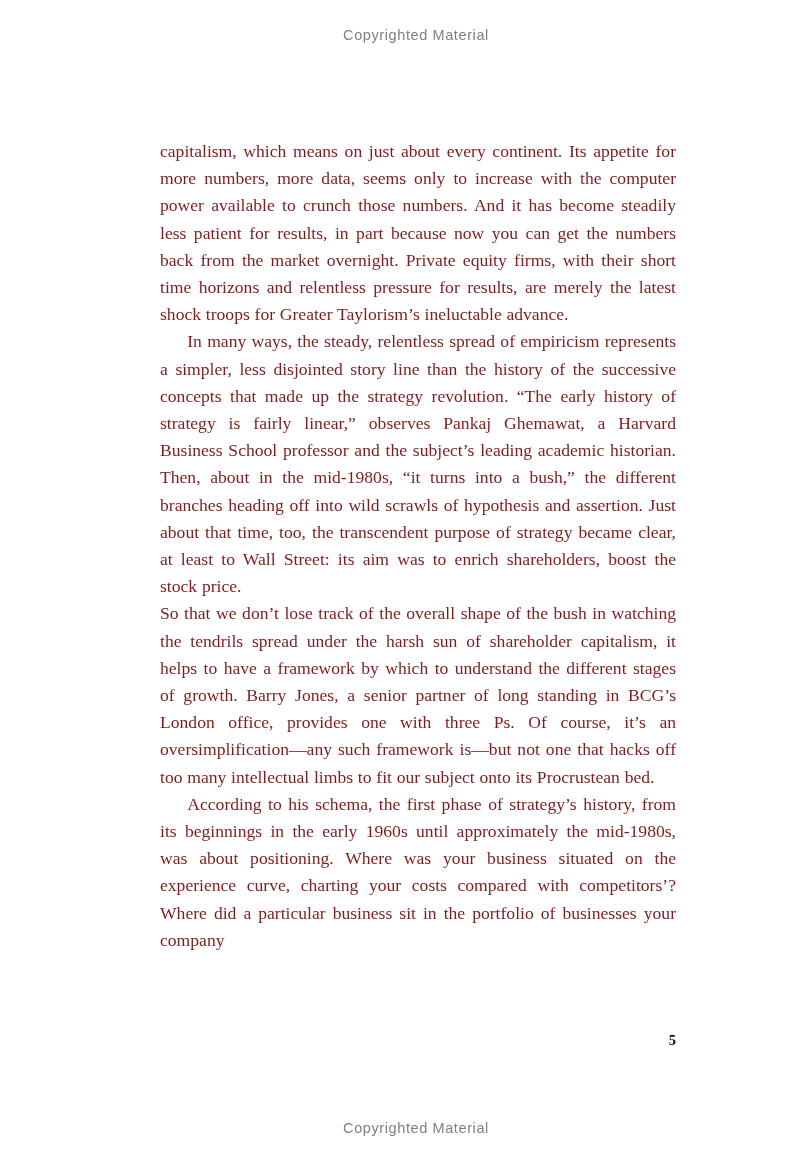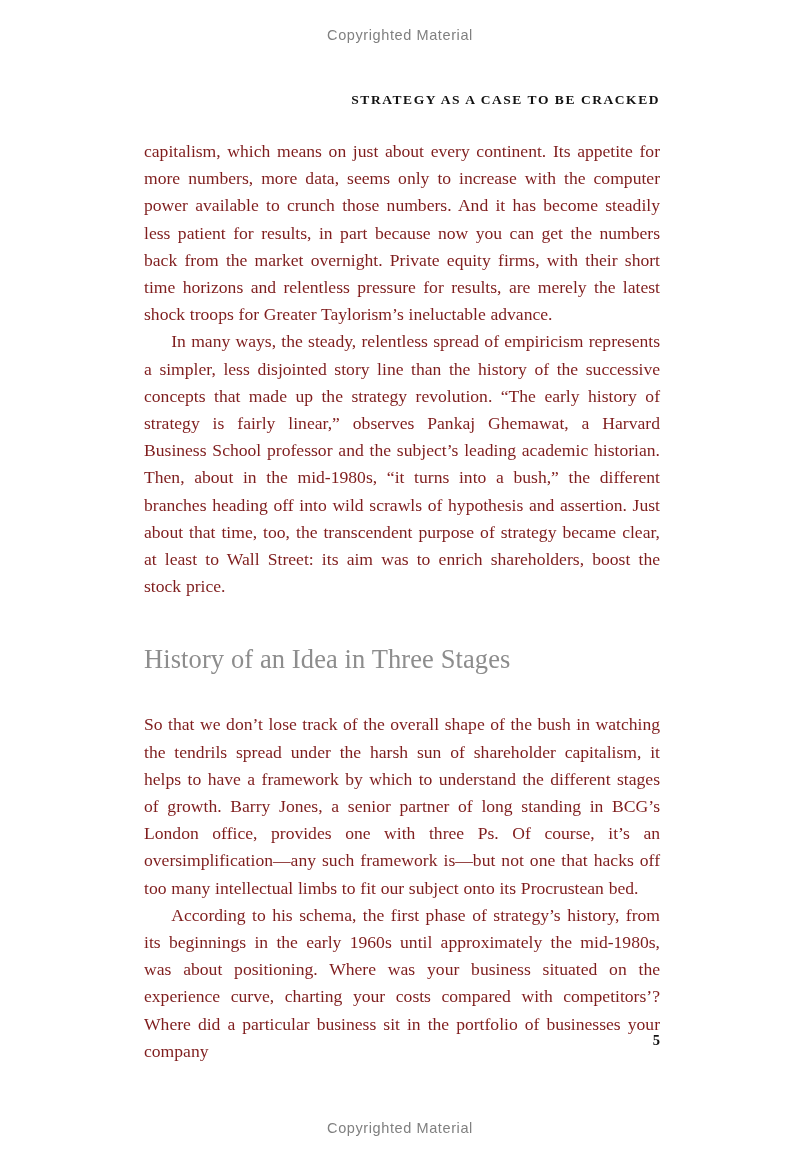--- a/index.html
+++ b/index.html
@@ -10,21 +10,21 @@
     width: 800px;
     height: 1164px;
     background: #ffffff;
     font-family: "Liberation Serif", serif;
     position: relative;
     overflow: hidden;
   }
 
   .page {
     position: absolute;
-    top: 0; left: 0;
+    top: 0; left: 16px;
     width: 764px;
     height: 1164px;
   }
 
   
   .watermark {
     position: absolute;
     left: 0;
     width: 800px;
     text-align: center;
@@ -104,31 +104,27 @@
     color: #111111;
   }
 </style>
 </head>
 <body>
 
 <div class="page">
 
   <div class="watermark watermark-top">Copyrighted Material</div>
 
-  <div class="running-head">STRATEGY AS A CASE TO BE CRACKED</div>
 
   <div class="textblock">
 
     <p class="body-par flush">capitalism, which means on just about every continent. Its appetite for more numbers, more data, seems only to increase with the computer power available to crunch those numbers. And it has become steadily less patient for results, in part because now you can get the numbers back from the market overnight. Private equity firms, with their short time horizons and relentless pressure for results, are merely the latest shock troops for Greater Taylorism’s ineluctable advance.</p>
 
     <p class="body-par indented">In many ways, the steady, relentless spread of empiricism represents a simpler, less disjointed story line than the history of the successive concepts that made up the strategy revolution. “The early history of strategy is fairly linear,” observes Pankaj Ghemawat, a Harvard Business School professor and the subject’s leading academic historian. Then, about in the mid-1980s, “it turns into a bush,” the different branches heading off into wild scrawls of hypothesis and assertion. Just about that time, too, the transcendent purpose of strategy became clear, at least to Wall Street: its aim was to enrich shareholders, boost the stock price.</p>
 
-    <div class="heading-wrap">
-      <h2 class="section-heading">History of an Idea in Three Stages</h2>
-    </div>
 
     <p class="body-par flush">So that we don’t lose track of the overall shape of the bush in watching the tendrils spread under the harsh sun of shareholder capitalism, it helps to have a framework by which to understand the different stages of growth. Barry Jones, a senior partner of long standing in BCG’s London office, provides one with three Ps. Of course, it’s an oversimplification—any such framework is—but not one that hacks off too many intellectual limbs to fit our subject onto its Procrustean bed.</p>
 
     <p class="body-par indented">According to his schema, the first phase of strategy’s history, from its beginnings in the early 1960s until approximately the mid-1980s, was about positioning. Where was your business situated on the experience curve, charting your costs compared with competitors’? Where did a particular business sit in the portfolio of businesses your company</p>
 
   </div>
 
   <div class="page-number">5</div>
 
   <div class="watermark watermark-bottom">Copyrighted Material</div>

